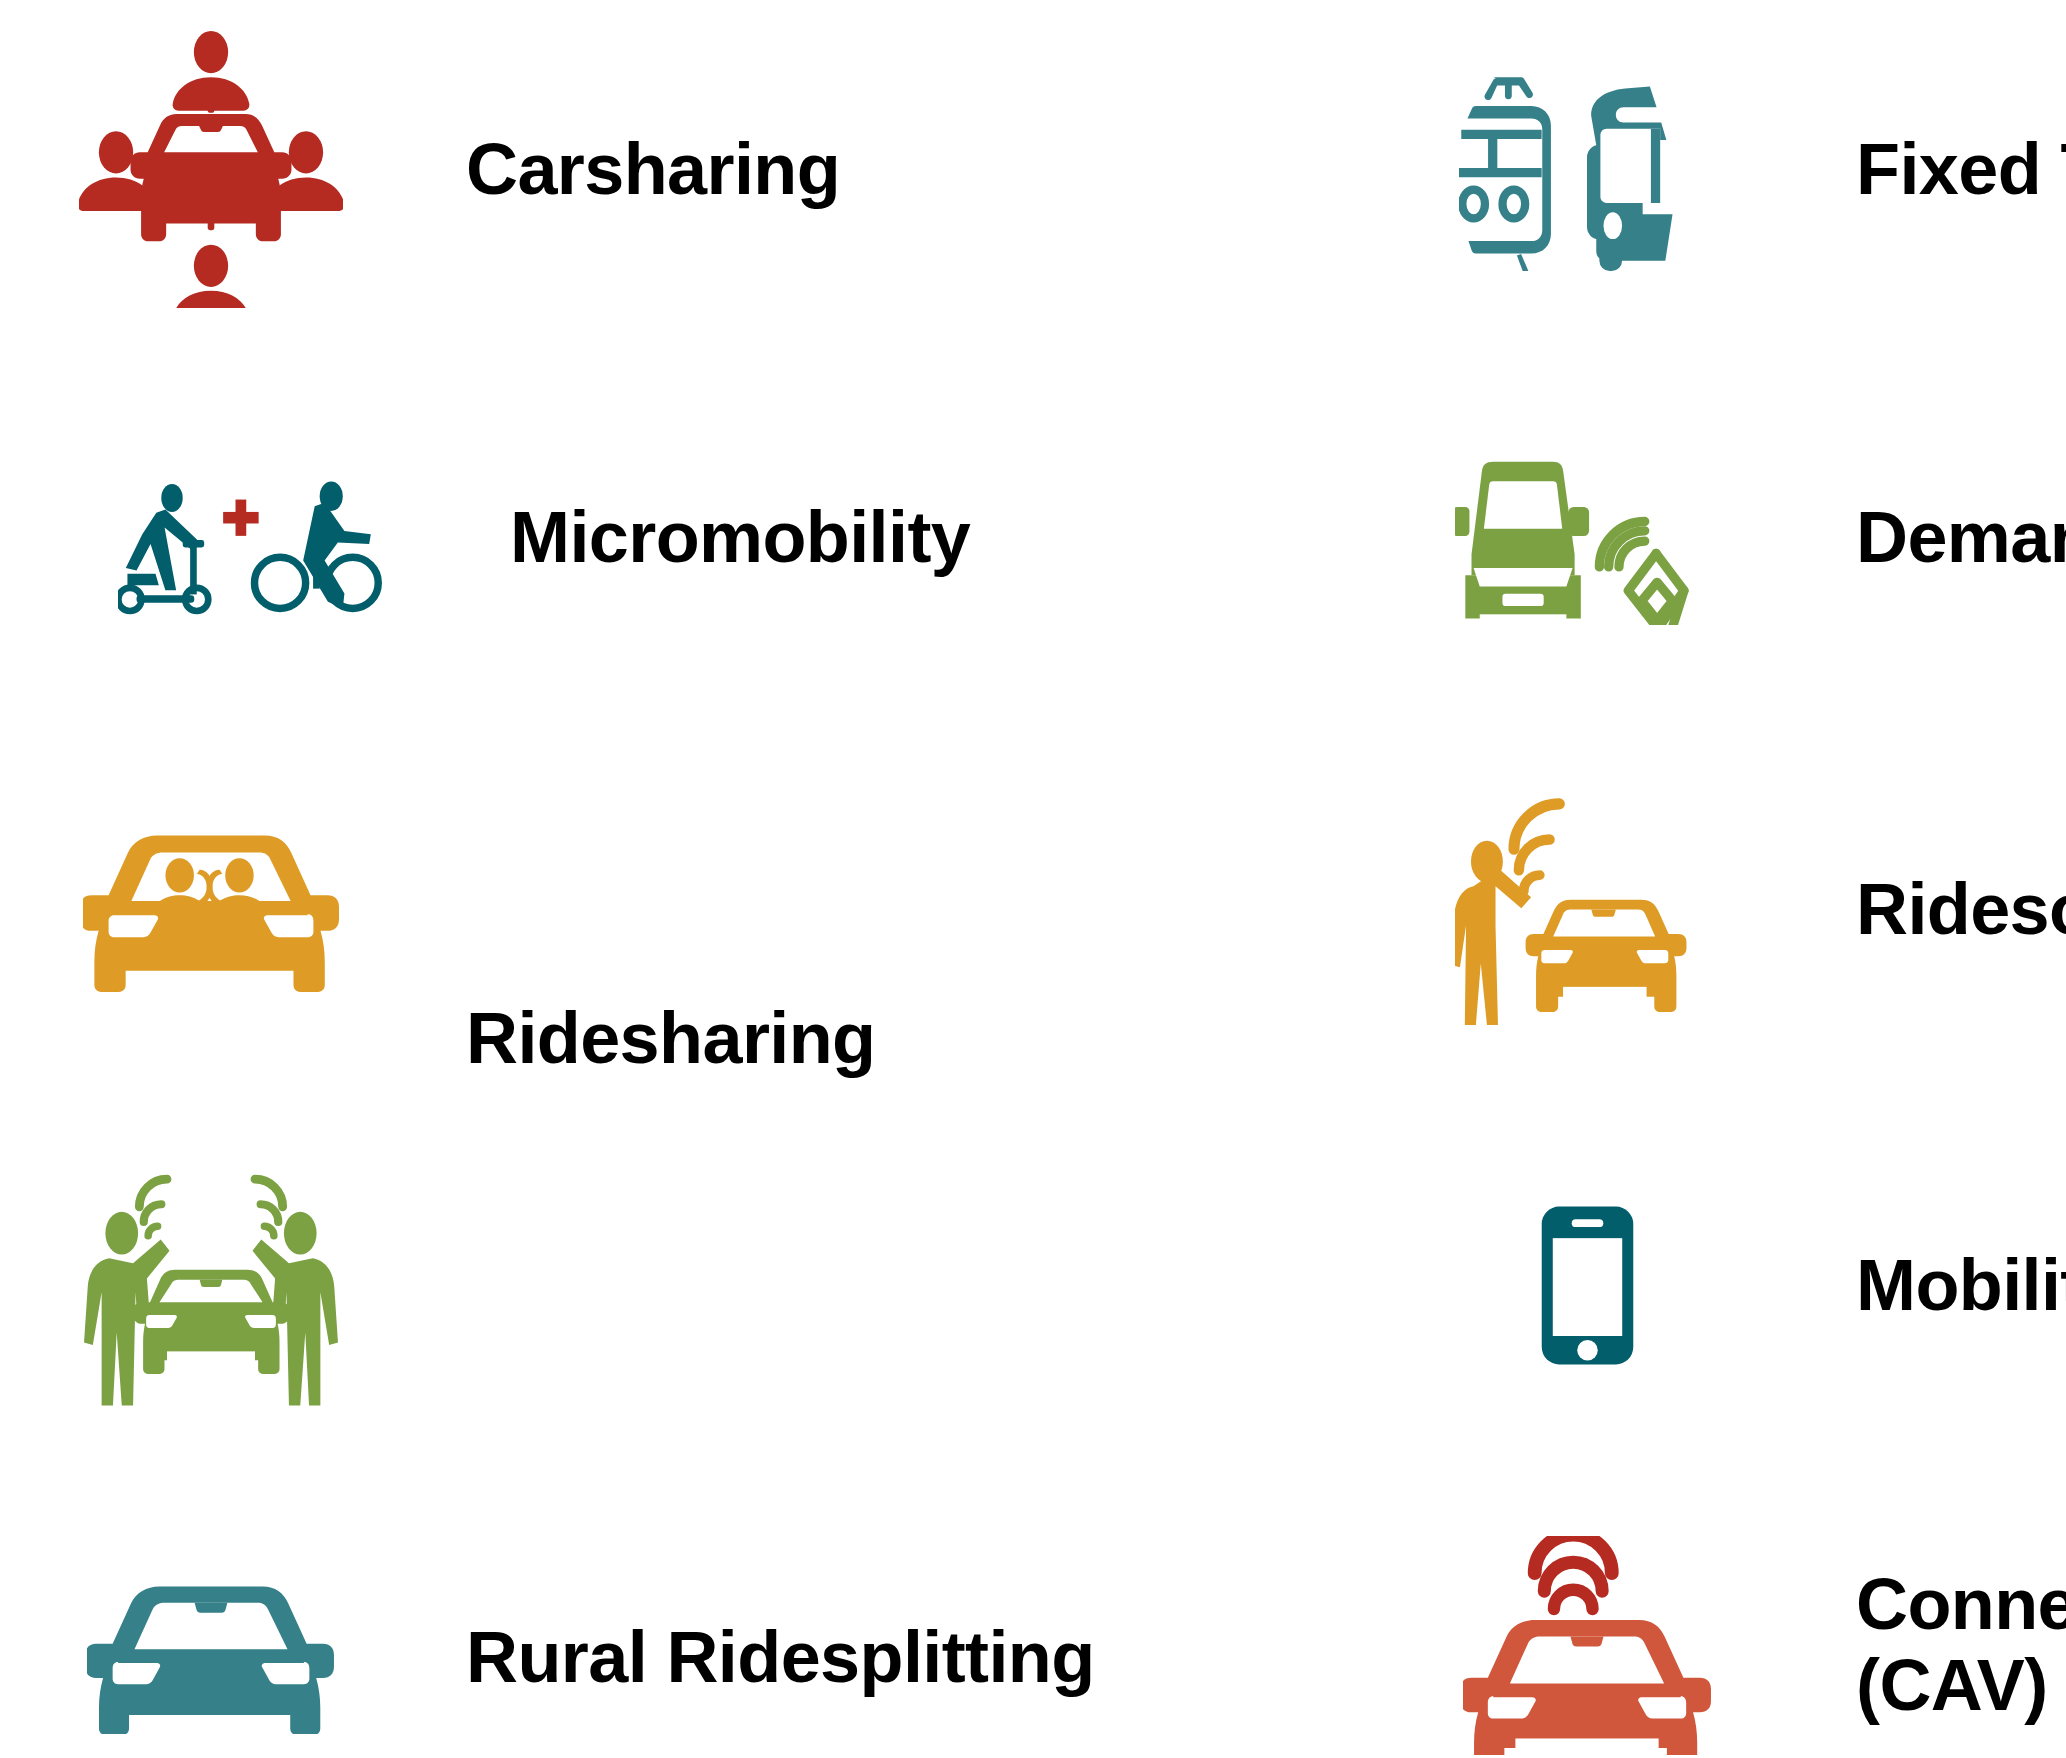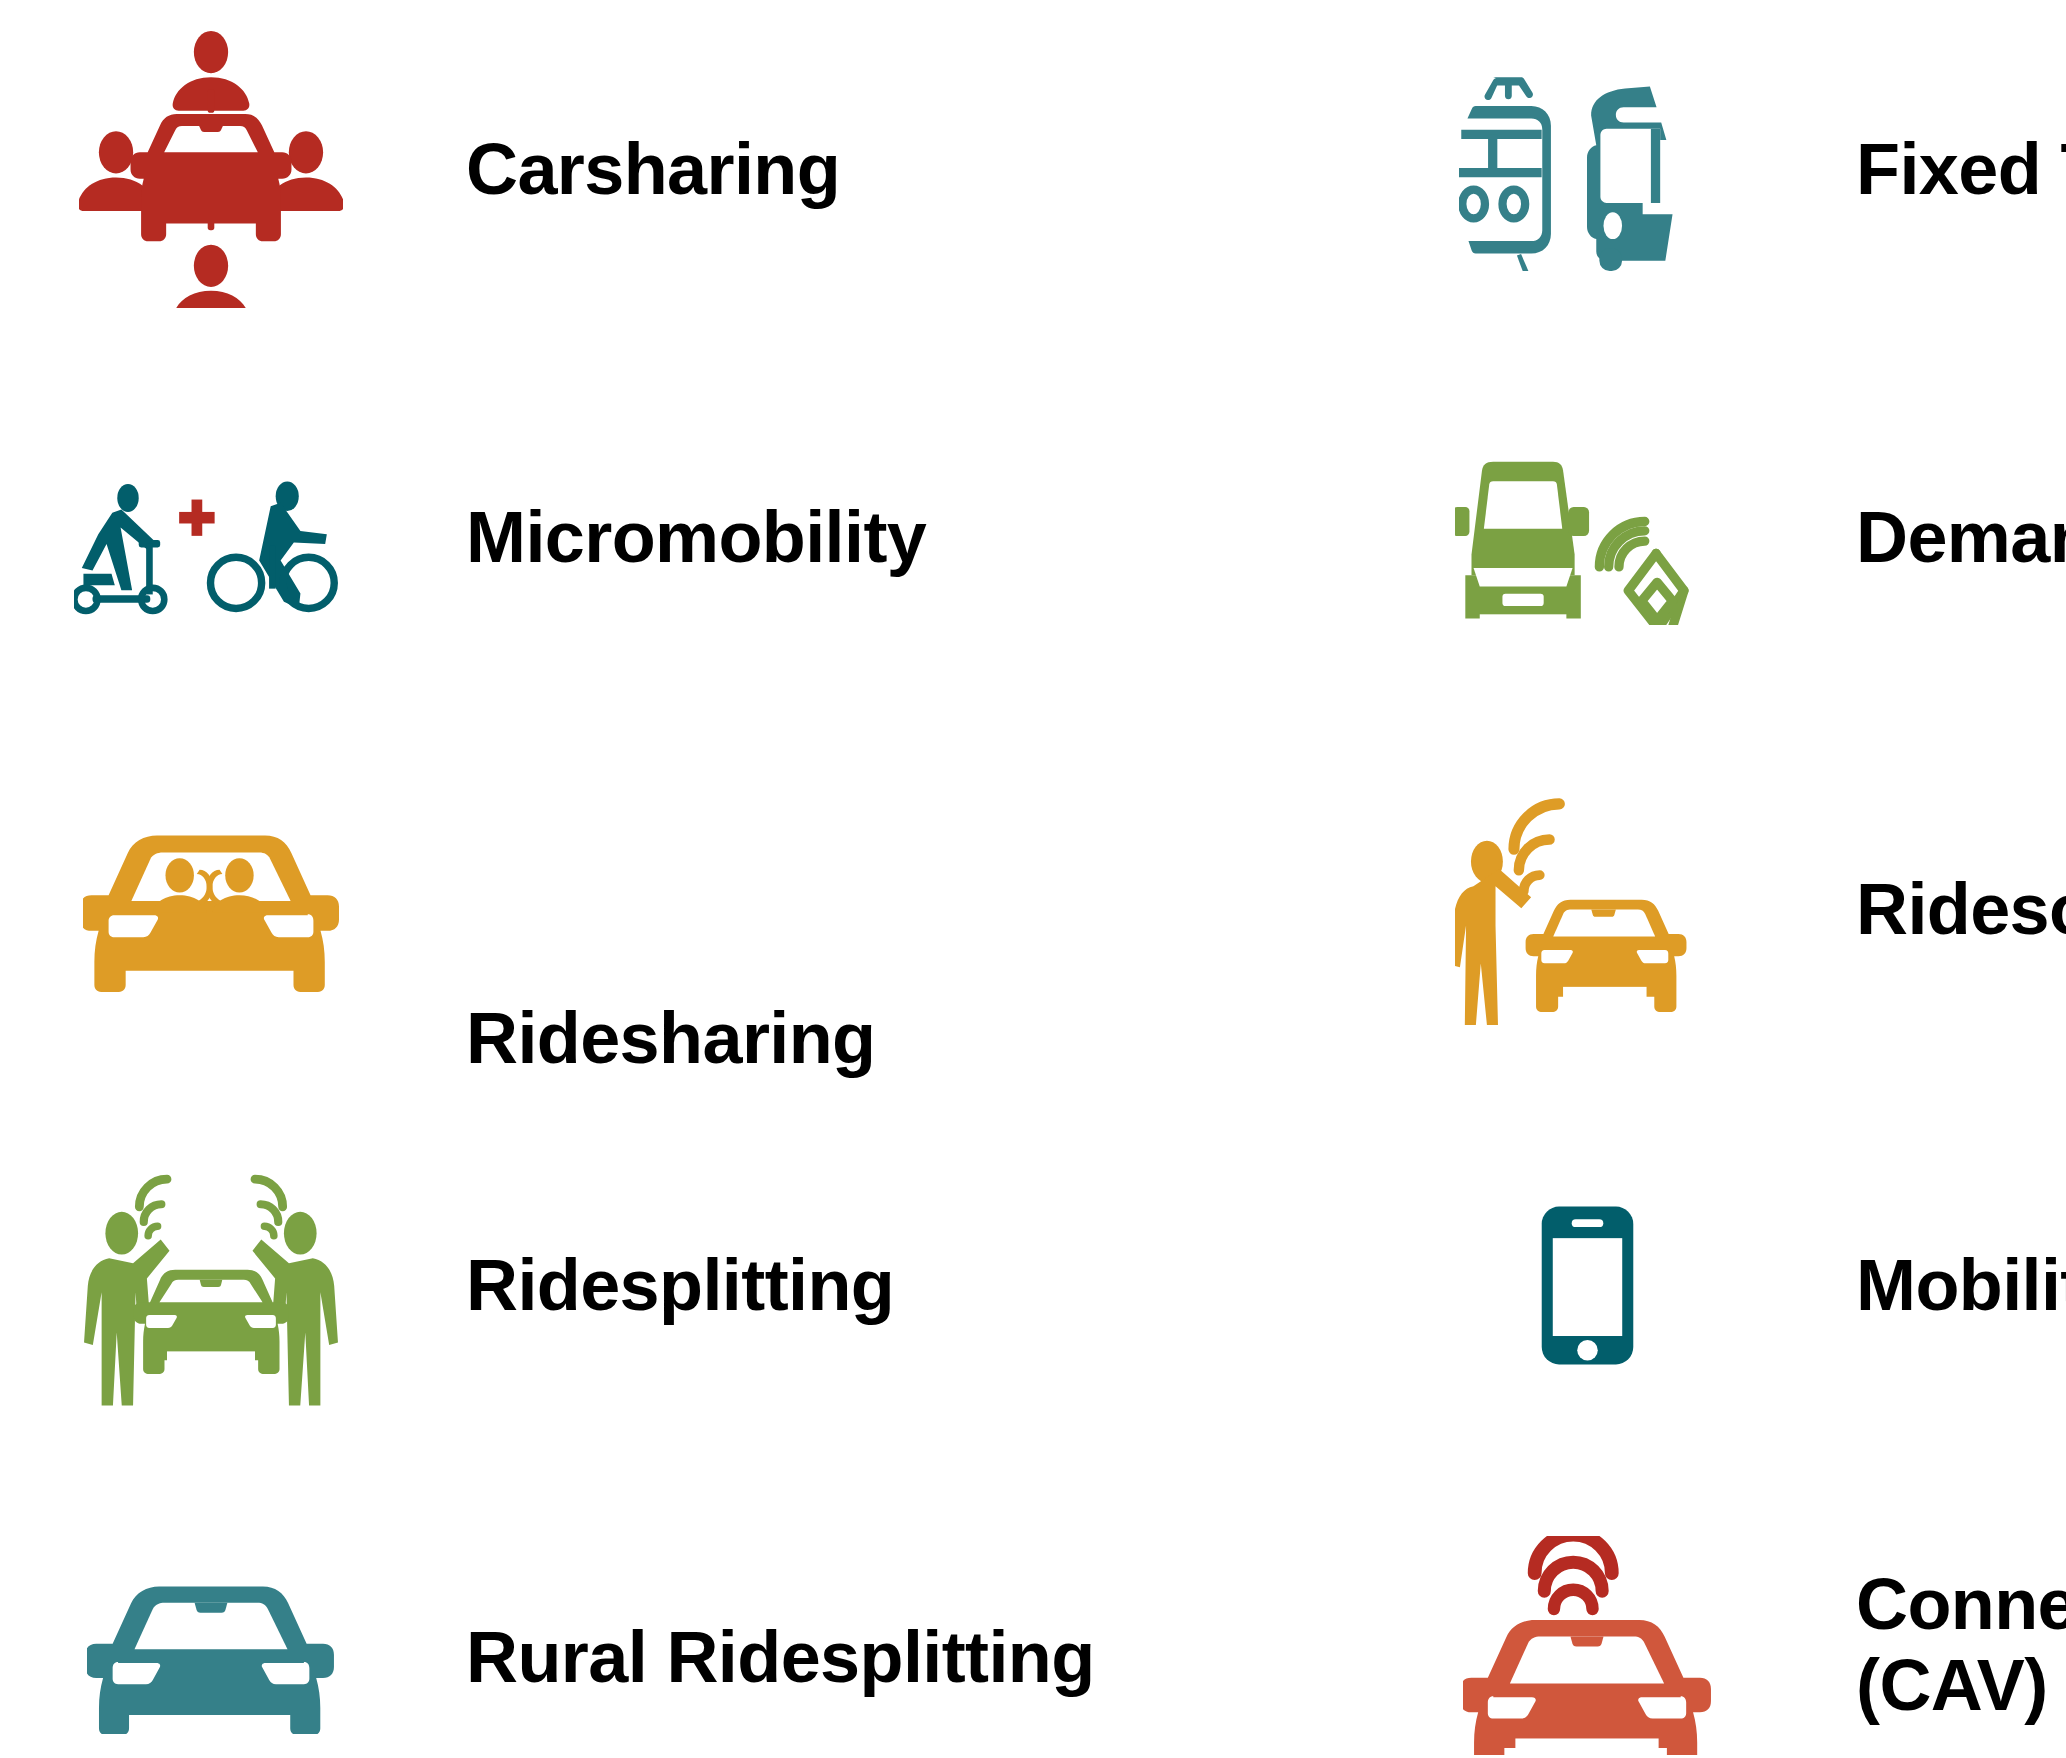--- a/index.html
+++ b/index.html
@@ -96,21 +96,21 @@
             <path d="M74 63h52c6 0 10 3 12.6 8.4L148 92h6c4 0 7 3 7 7v6c0 4-3 7-7 7h-3c1.4 5 2 10 2 16v26c0 3-2.3 5.4-5.3 5.4h-8.4c-3 0-5.3-2.4-5.3-5.4v-8H66v8c0 3-2.3 5.4-5.3 5.4h-8.4c-3 0-5.3-2.4-5.3-5.4v-26c0-6 0.6-11 2-16h-3c-4 0-7-3-7-7v-6c0-4 3-7 7-7h6l9.4-20.6C64 66 68 63 74 63z
                      M78 72c-2.6 0-4 1-5 3l-8.5 17h71L127 75c-1-2-2.4-3-5-3h-13l-1.4 3c-0.4 1-1.2 1.5-2.3 1.5h-10.6c-1.1 0-1.9-0.5-2.3-1.5L91 72z
                      M54 112h22c2 0 2.6 1.3 1.8 2.6l-4 7c-0.8 1.4-2 2.4-3.8 2.4H54c-2 0-3-1.4-3-3v-6c0-1.6 1-3 3-3z
                      M124 112h22c2 0 3 1.4 3 3v6c0 1.6-1 3-3 3h-16c-1.8 0-3-1-3.8-2.4l-4-7c-0.8-1.3-0.2-2.6 1.8-2.6z"></path>
           </g>
         </svg>
       </div>
       <div class="label">Carsharing</div>
     </div>
 
-    <div class="row" style="top:368px;">
+    <div class="row" style="top:368px;margin-left:44px;">
       <div class="icon-cell">
         <svg width="273" height="165" viewBox="0 0 330 200" aria-hidden="true">
           <g fill="#025E6B">
 
             <ellipse cx="65" cy="52" rx="13" ry="17"></ellipse>
             <path d="M46 70 L57 66 L99 106 l-9 10 -34-28 14 76 h-13 L39 108 22 140 9 137 29 96z"></path>
             <path d="M11 144 h34 l4 14 -38 0z"></path>
 
             <rect x="78" y="103" width="26" height="9" rx="3"></rect>
             <rect x="87" y="107" width="8" height="62"></rect>
@@ -192,21 +192,20 @@
           <g fill="#ffffff">
             <path d="M79 95h52c2.6 0 4.5 1 5.6 3.4L146 113H64l9.4-14.6C74.5 96 76.4 95 79 95z"></path>
             <path d="M56 123h20c1.8 0 2.3 1.2 1.6 2.4l-3.4 6c-0.7 1.2-1.8 2-3.4 2H56c-1.8 0-2.6-1.2-2.6-2.6v-5c0-1.6 0.8-2.8 2.6-2.8z"></path>
             <path d="M154 123h-20c-1.8 0-2.3 1.2-1.6 2.4l3.4 6c0.7 1.2 1.8 2 3.4 2H154c1.8 0 2.6-1.2 2.6-2.6v-5c0-1.6-0.8-2.8-2.6-2.8z"></path>
             <rect x="70" y="152" width="70" height="9"></rect>
 
             <path d="M96 95h18l-1 4c-0.3 1.2-1 1.8-2.3 1.8h-11.4c-1.3 0-2-0.6-2.3-1.8z" fill="#7BA143"></path>
           </g>
         </svg>
       </div>
-      <div class="label">Ridesplitting</div>
     </div>
 
     <div class="row" style="top:1488px;">
       <div class="icon-cell">
         <svg width="248" height="153" viewBox="0 0 180 112" aria-hidden="true">
           <g fill="#358089">
             <path d="M52 4h76c9 0 15 4.5 18.5 12.3L160 46h12c5 0 8 3 8 8v9c0 5-3 8-8 8h-5c2 7 3 14 3 22v15c0 3.5-2.8 5-6 5h-10c-3.2 0-6-1.5-6-5V98H30v10c0 3.5-2.8 5-6 5H14c-3.2 0-6-1.5-6-5V93c0-8 1-15 3-22H6c-5 0-8-3-8-8v-9c0-5 3-8 8-8h12l13.5-29.7C35 8.5 43 4 52 4z"></path>
           </g>
           <g fill="#ffffff">
             <path d="M56 16h68c3.5 0 6 1.4 7.6 4.5L146 50H34l13.4-29.5C49 17.4 52.5 16 56 16z"></path>

